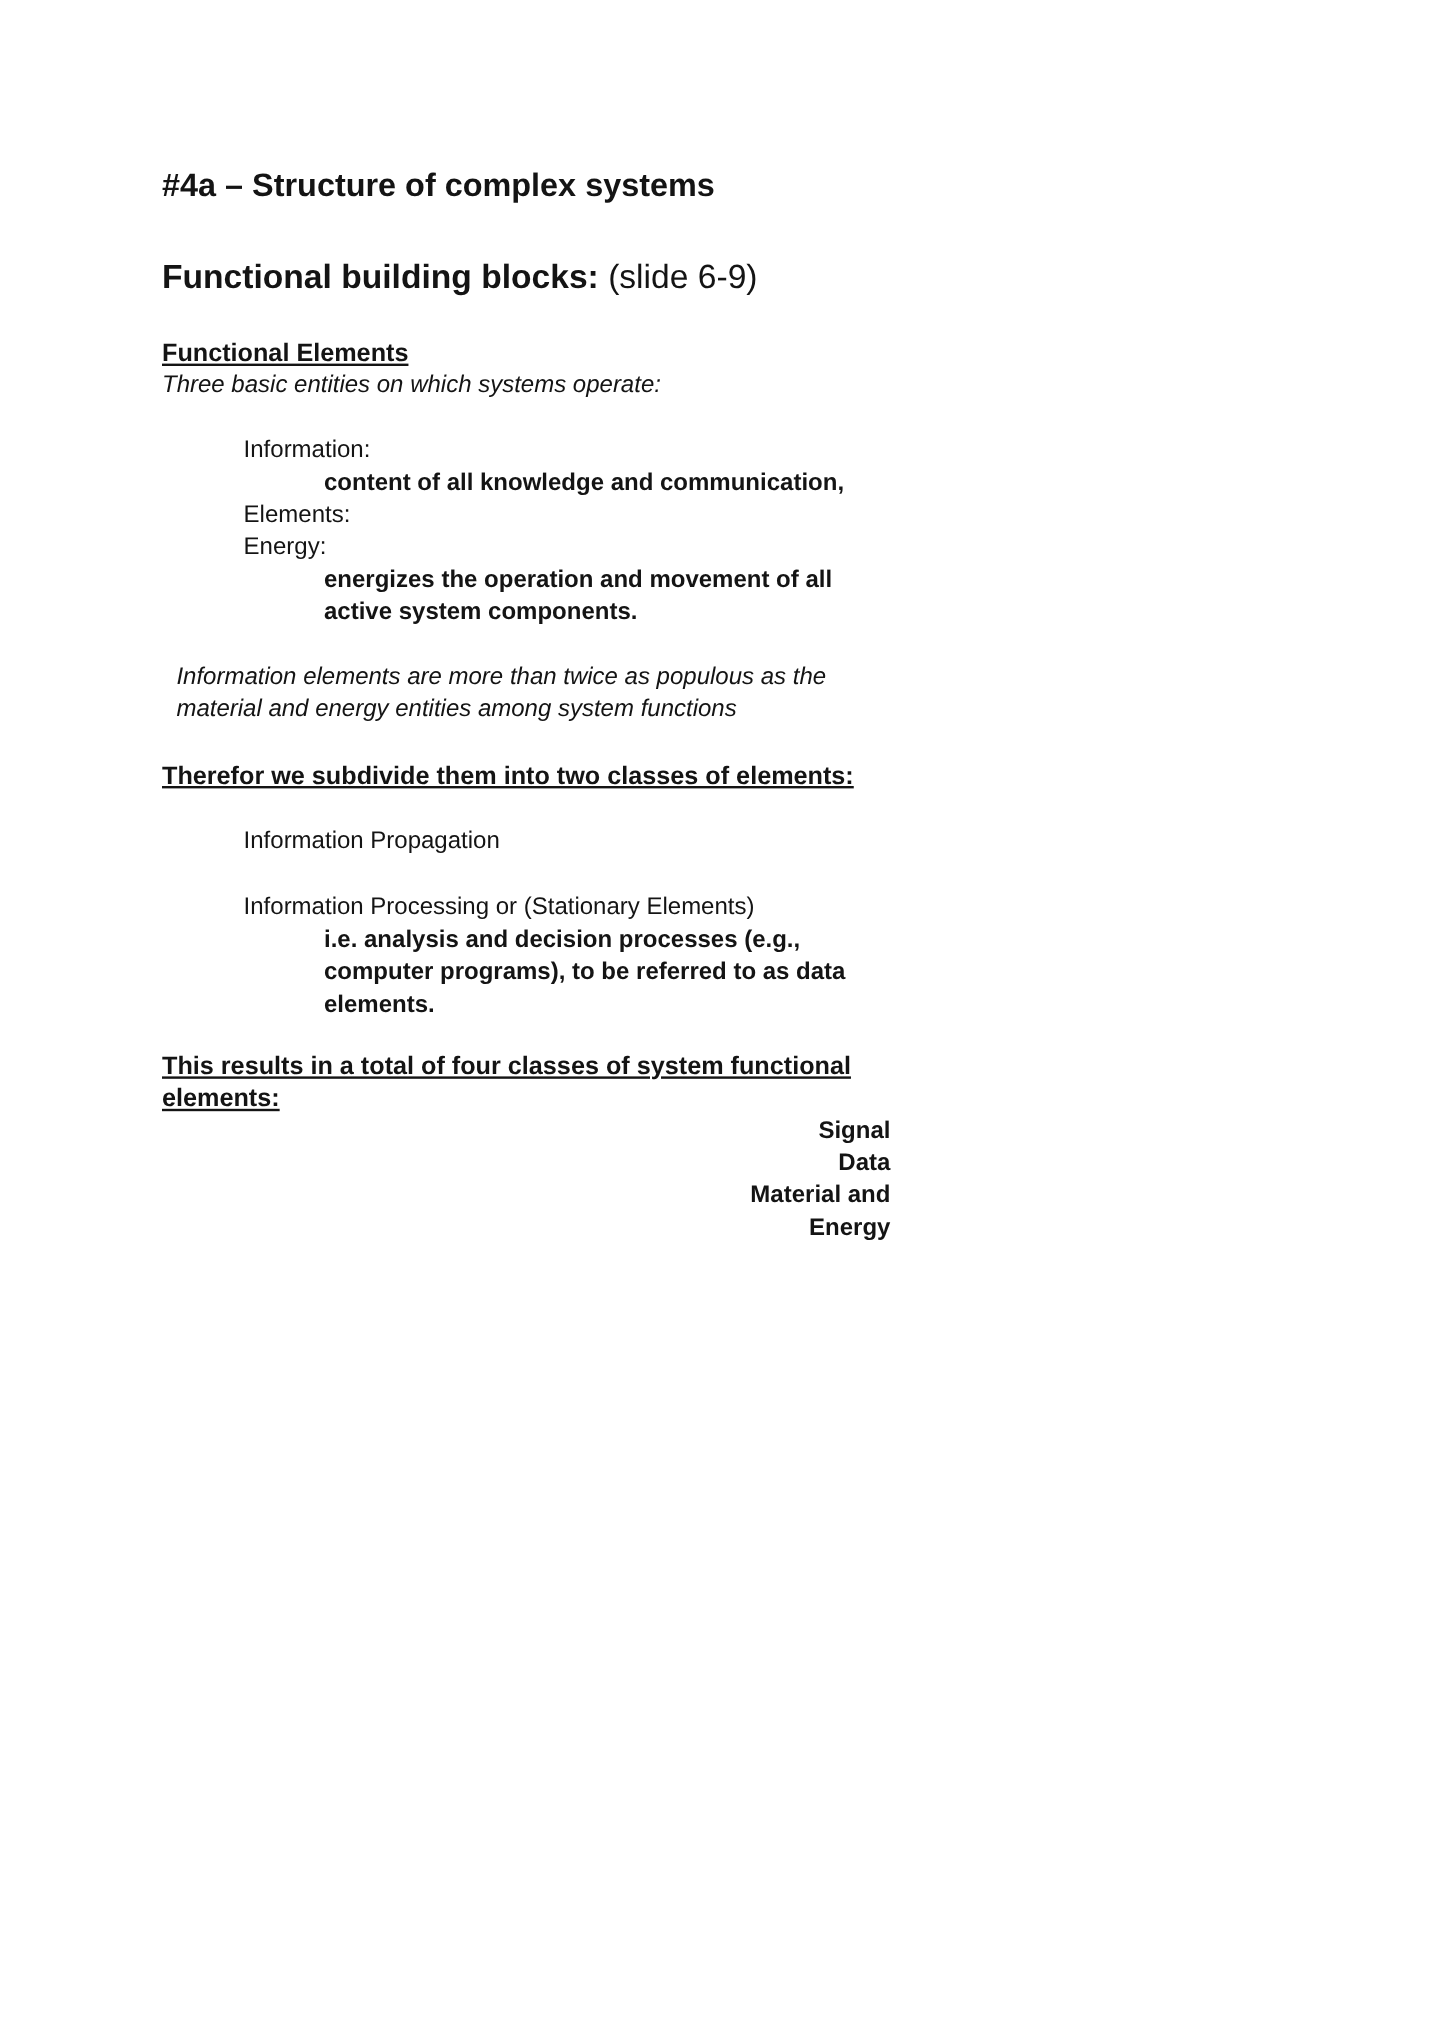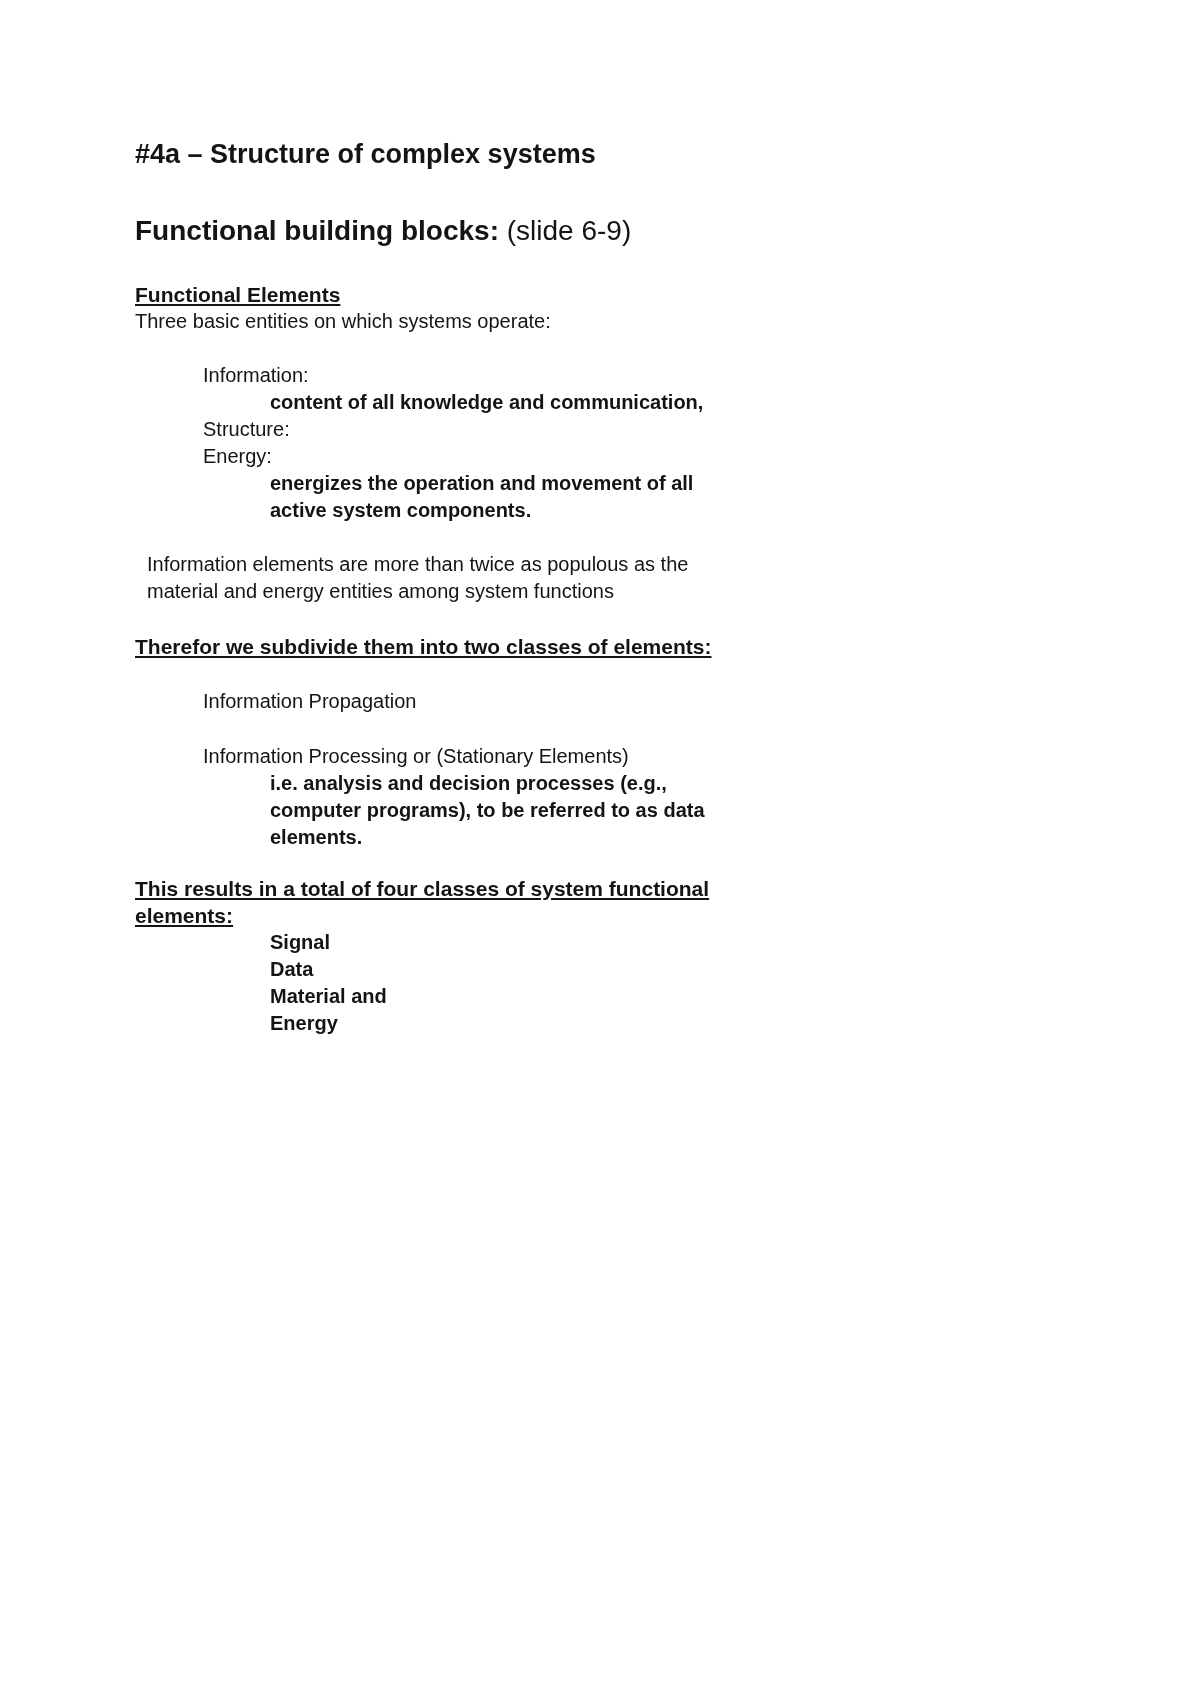--- a/index.html
+++ b/index.html
@@ -38,20 +38,21 @@
     font-weight: bold;
     text-decoration: underline;
     line-height: 27px;
     margin: 0;
   }
   .sh-first   { margin-top: 33px; }
   .sh-mid     { margin-top: 28px; }
   .sh-last    { margin-top: 24px; }
 
   .italic {
+    font-style: italic;
     font-size: 20px;
     line-height: 27px;
   }
   .note { margin: 27px 0 0 12px; }
 
   .def-block { margin-top: 27px; }
   .def-block2 { margin-top: 0; }
 
   .term {
     font-size: 20px;
@@ -67,38 +68,39 @@
     line-height: 27px;
     margin-left: 135px;
   }
 
   .result-list { margin-top: 0; }
   .result-item {
     font-size: 20px;
     font-weight: bold;
     line-height: 27px;
     margin-left: 135px;
+    text-align: right;
   }
 </style>
 </head>
 <body>
 
 <div class="page">
 
   <h1 class="title">#4a – Structure of complex systems</h1>
 
   <h2 class="heading"><span class="hb">Functional building blocks:</span><span class="hn"> (slide 6-9)</span></h2>
 
   <div class="sub-heading sh-first">Functional Elements</div>
   <div class="italic">Three basic entities on which systems operate:</div>
 
   <div class="def-block">
     <div class="term">Information:</div>
     <div class="desc">content of all knowledge and communication,</div>
-    <div class="term">Structure:</div>
+    <div class="term">Elements:</div>
     <div class="term">Energy:</div>
     <div class="desc">energizes the operation and movement of all active system components.</div>
   </div>
 
   <p class="italic note">Information elements are more than twice as populous as the material and energy entities among system functions</p>
 
   <div class="sub-heading sh-mid">Therefor we subdivide them into two classes of elements:</div>
 
   <div class="def-block2">
     <div class="term spaced">Information Propagation</div>

